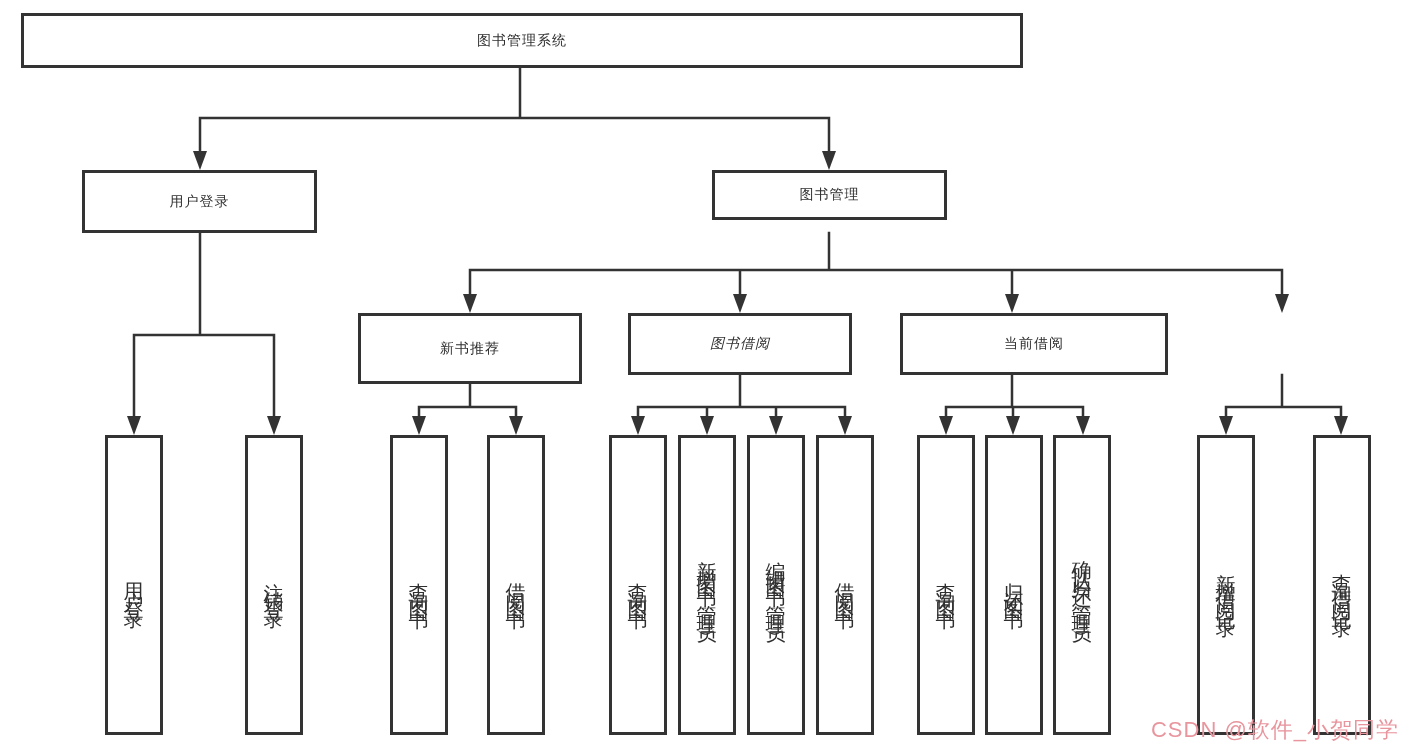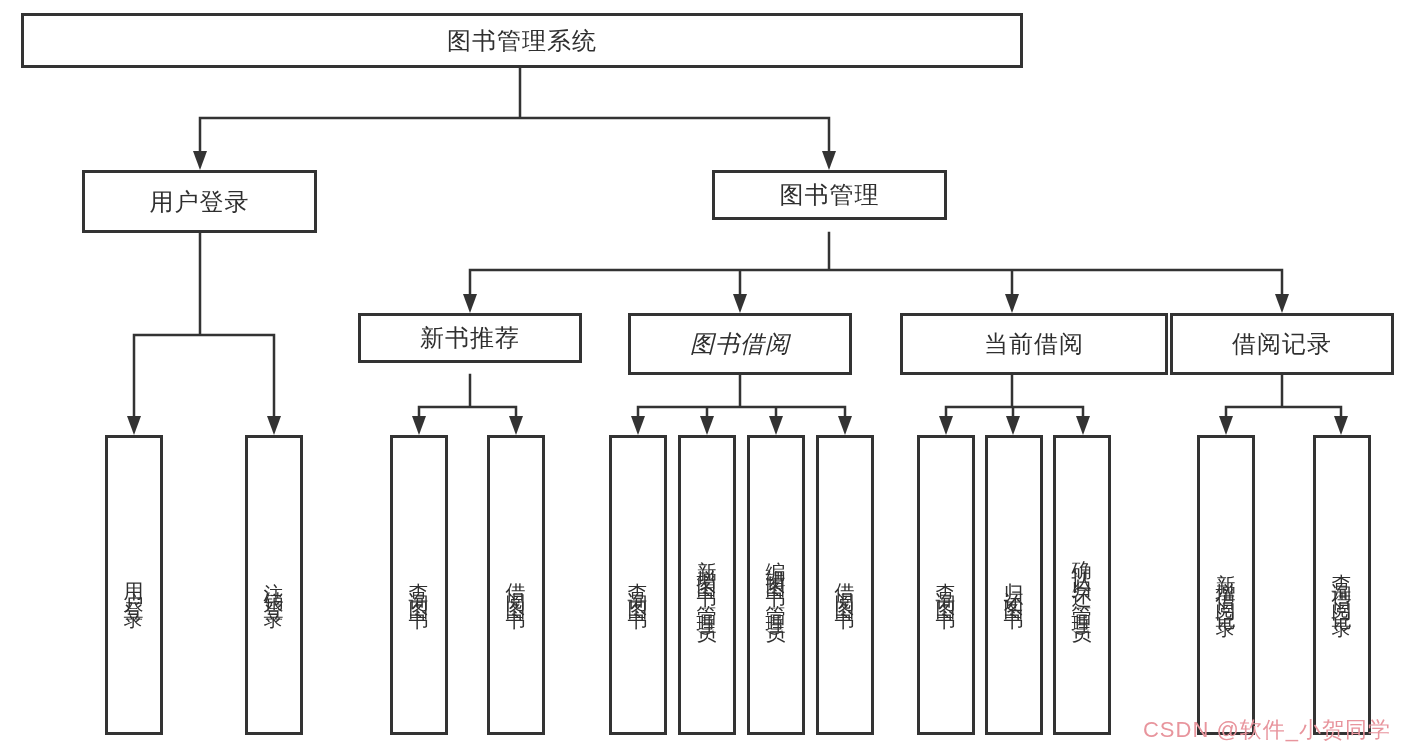--- a/index.html
+++ b/index.html
@@ -18,21 +18,21 @@
   }
   .hnode {
     position: absolute;
     box-sizing: border-box;
     border: 3px solid #333333;
     background: #ffffff;
     display: flex;
     align-items: center;
     justify-content: center;
     color: #2f2f2f;
-    font-size: 24px;
+    font-size: 14px;
     letter-spacing: 1px;
     white-space: nowrap;
   }
   .vnode {
     position: absolute;
     top: 435px;
     width: 58px;
     height: 300px;
     box-sizing: border-box;
     border: 3px solid #333333;
@@ -45,21 +45,21 @@
     writing-mode: vertical-rl;
     text-orientation: mixed;
     font-size: 20px;
     line-height: 1;
     letter-spacing: 9px;
     color: #2f2f2f;
     white-space: nowrap;
   }
   .watermark {
     position: absolute;
-    right: 14px;
+    right: 6px;
     bottom: 2px;
     font-size: 22px;
     color: #e8959d;
     letter-spacing: 1px;
     white-space: nowrap;
   }
 </style>
 </head>
 <body>
 
@@ -109,31 +109,28 @@
     <span>图书管理系统</span>
   </div>
 
   <div class="hnode" style="left:82px; top:170px; width:235px; height:63px;">
     <span>用户登录</span>
   </div>
   <div class="hnode" style="left:712px; top:170px; width:235px; height:50px;">
     <span>图书管理</span>
   </div>
 
-  <div class="hnode" style="left:358px; top:313px; width:224px; height:50px;">
+  <div class="hnode" style="left:358px; top:313px; width:224px; height:71px;">
     <span>新书推荐</span>
   </div>
   <div class="hnode" style="left:628px; top:313px; width:224px; height:62px;font-style:italic;">
     <span>图书借阅</span>
   </div>
   <div class="hnode" style="left:900px; top:313px; width:268px; height:62px;">
     <span>当前借阅</span>
-  </div>
-  <div class="hnode" style="left:1170px; top:313px; width:224px; height:62px;">
-    <span>借阅记录</span>
   </div>
 
   <div class="vnode" style="left:105px;">
     <span>用户登录</span>
   </div>
   <div class="vnode" style="left:245px;">
     <span>注销登录</span>
   </div>
 
   <div class="vnode" style="left:390px;">

